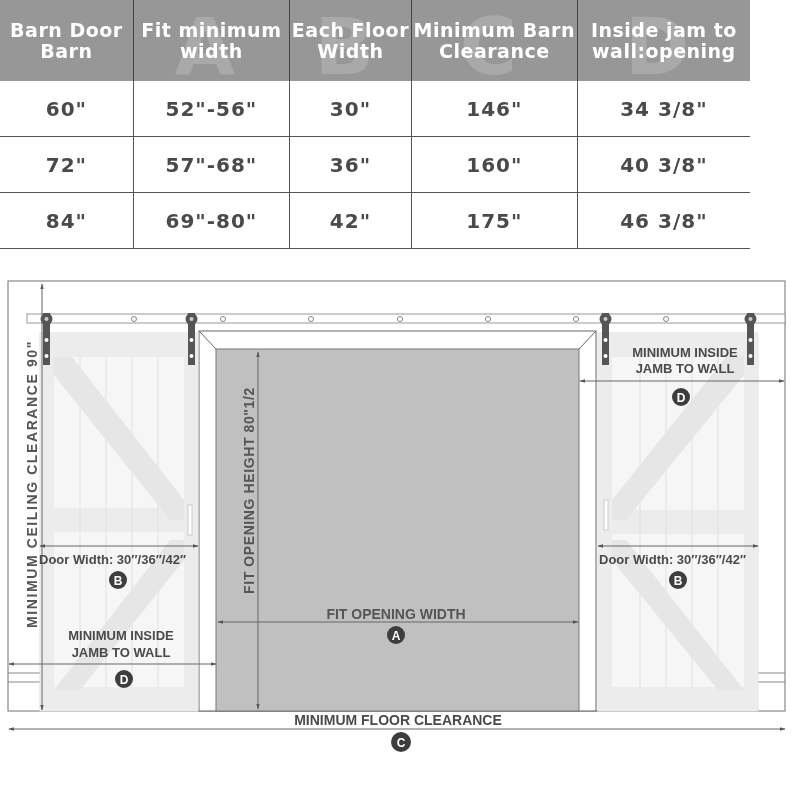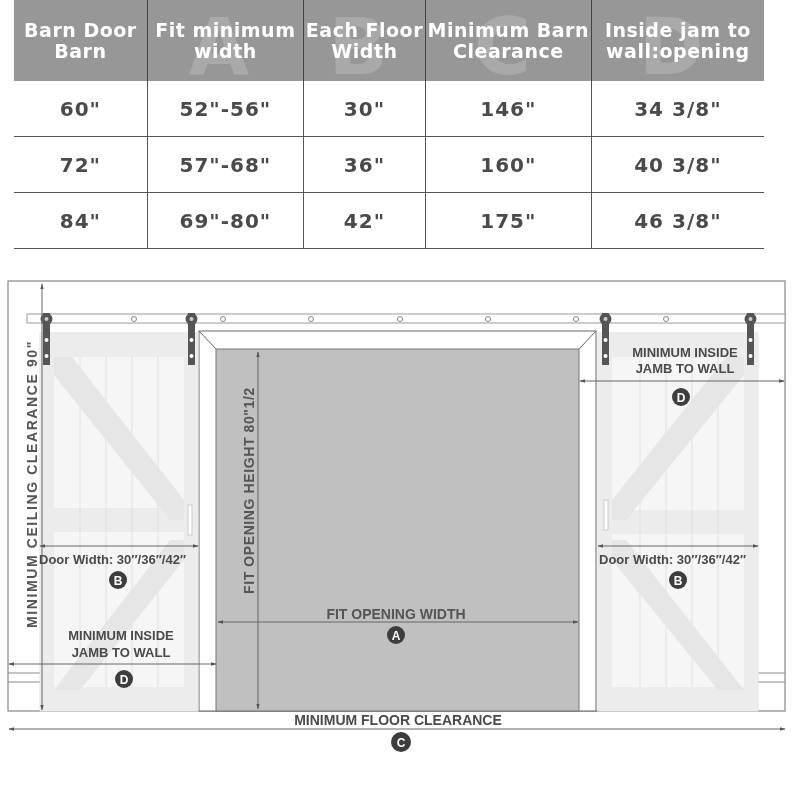--- a/index.html
+++ b/index.html
@@ -1,17 +1,17 @@
 <!DOCTYPE html>
 <html><head>
 <meta charset="utf-8">
 <style>
   html, body { margin:0; padding:0; background:#ffffff; }
   body { width:800px; height:800px; position:relative; overflow:hidden; font-family:"DejaVu Sans", sans-serif; }
-  .table { position:absolute; left:14px; top:0; width:750px; border-collapse:collapse;padding-left:17px; }
+  .table { position:absolute; left:0; top:0; width:750px; border-collapse:collapse;padding-left:17px; }
   .table th { background:#979797; color:#ffffff; font-weight:bold; font-size:19px; line-height:21px; height:81px; padding:0; text-align:center; border-right:1px solid #444; position:relative; overflow:hidden; letter-spacing:0.5px; }
   .table th:last-child { border-right:none; }
   .table th .ghost { position:absolute; left:50%; top:8px; transform:translateX(-60%); font-size:78px; font-weight:bold; color:#a9a9a9; line-height:78px; z-index:0; }
   .table th .hl { position:relative; z-index:1; display:block; }
   .table td { height:53px; text-align:center; font-size:20px; font-weight:bold; color:#4a4a4a; border-right:1px solid #555; border-bottom:1px solid #555; letter-spacing:1px; }
   .table td:last-child { border-right:none; }
   .table tr:first-of-type td { border-top:2px solid #555; }
   .table col.c1 { width:148px; } .table col.c2 { width:166px; } .table col.c3 { width:132px; } .table col.c4 { width:176px; } .table col.c5 { width:178px; }
   svg text { font-family:"Liberation Sans", sans-serif; }
 </style>

